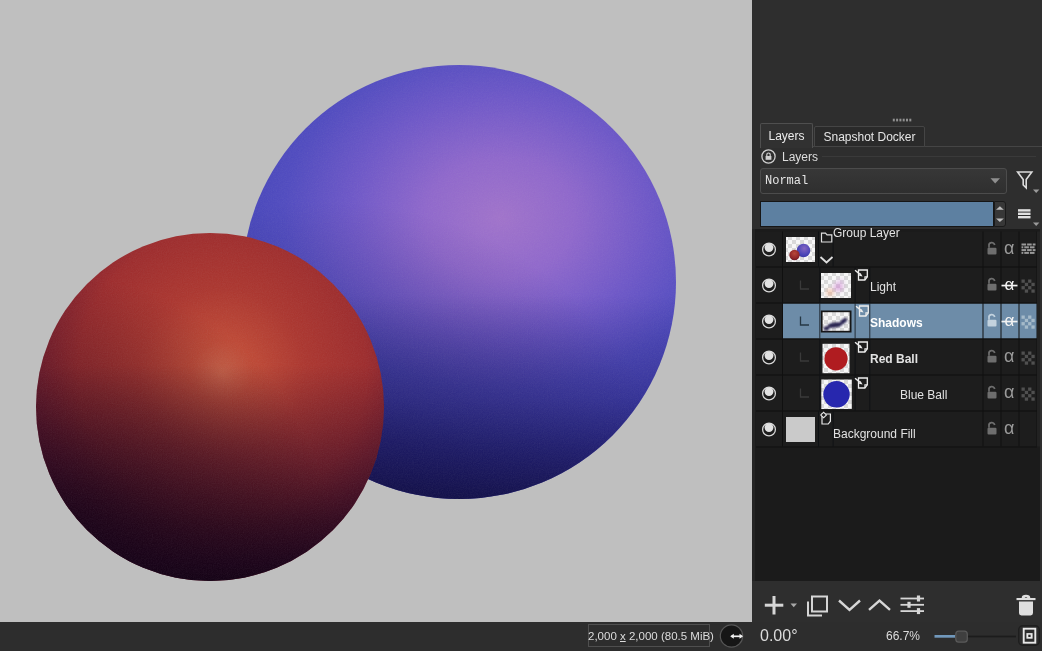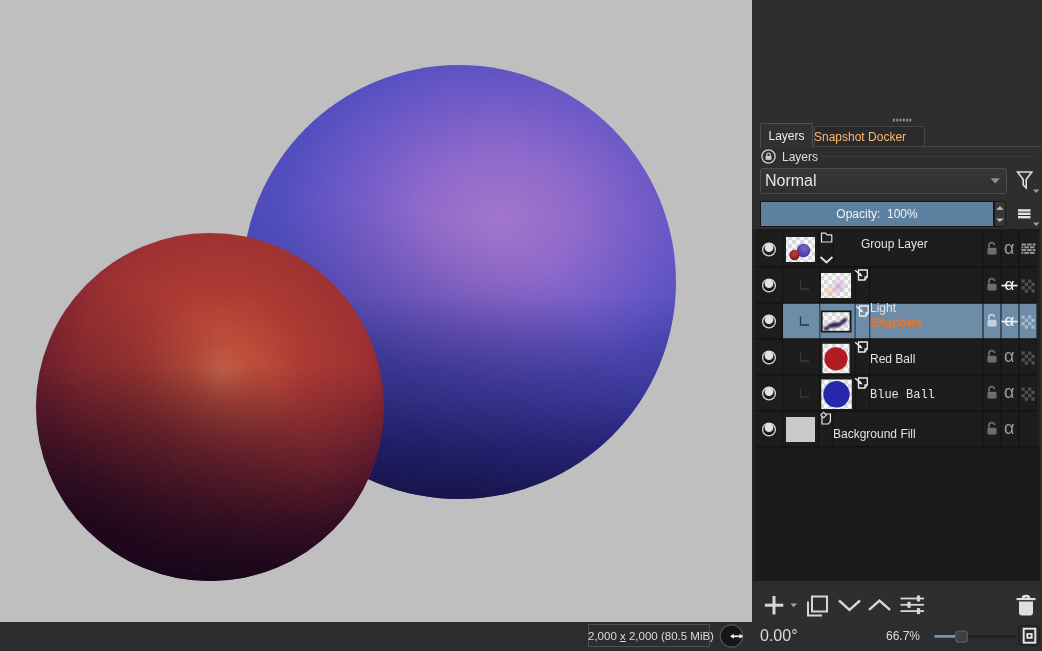--- a/index.html
+++ b/index.html
@@ -78,30 +78,29 @@
       <rect x="0" y="0" width="752" height="622" clip-path="url(#balls)" filter="url(#noise)" opacity="0.15"></rect>
     </svg>
   </div>
 
   <div class="abs" style="left:752px;top:0;width:290px;height:622px;background:#2e2e2e;"></div>
 
   <div class="abs" style="left:813px;top:146px;width:229px;height:1px;background:#454545;"></div>
   <div class="abs" style="left:814px;top:126px;width:111px;height:21px;background:#2a2a2a;border:1px solid #454545;border-radius:2px 2px 0 0;"></div>
   <div class="abs" style="left:760px;top:123px;width:53px;height:25px;background:#313131;border:1px solid #4f4f4f;border-bottom:none;border-radius:2px 2px 0 0;"></div>
   <div class="txt" style="left:760px;top:128px;width:53px;text-align:center;font-size:12px;color:#ececec;">Layers</div>
-  <div class="txt" style="left:814px;top:129px;width:111px;font-size:12px;color:#fdba74;">Snapshot Docker</div>
+  <div class="txt" style="left:814px;top:129px;width:111px;text-align:center;font-size:12px;color:#e5e5e5;">Snapshot Docker</div>
 
   <div class="txt" style="left:782px;top:149px;font-size:12px;color:#dedede;">Layers</div>
   <div class="abs" style="left:822px;top:156px;width:214px;height:1px;background:#3a3a3a;"></div>
 
   <div class="abs" style="left:760px;top:168px;width:247px;height:26px;background:linear-gradient(#373737,#2f2f2f);border:1px solid #4c4c4c;border-radius:3px;"></div>
-  <div class="txt" style="left:765px;top:173px;font-size:16px;color:#e6e6e6;">Normal</div>
+  <div class="txt" style="left:765px;top:173px;font-size:12px;color:#e6e6e6;font-family:Liberation Mono, monospace;">Normal</div>
 
   <div class="abs" style="left:760px;top:201px;width:234px;height:26px;background:#5d80a1;border:1px solid #161616;"></div>
-  <div class="txt" style="left:760px;top:206px;width:234px;text-align:center;font-size:12px;color:#f2f2f2;">Opacity:&nbsp; 100%</div>
   <div class="abs" style="left:993.5px;top:201px;width:12.5px;height:26px;background:#373737;border:1px solid #1a1a1a;border-radius:0 3px 3px 0;"></div>
 
   <div class="abs" style="left:752px;top:229px;width:288px;height:352px;background:#1b1b1b;border-left:3px solid #242424;"></div>
 
   <div id="rows"></div>
 
   <div class="abs" style="left:0;top:622px;width:1042px;height:29px;background:#2d2d2d;"></div>
   <div class="abs" style="left:588px;top:624px;width:122px;height:23px;border:1px solid #4f4f4f;"></div>
   <div class="txt" style="left:588px;top:628px;width:122px;text-align:center;font-size:11.5px;color:#dcdcdc;">2,000 <span style="text-decoration:underline">x</span> 2,000 (80.5 MiB)</div>
   <div class="txt" style="left:760px;top:628px;font-size:16px;color:#dcdcdc;">0.00°</div>
@@ -384,20 +383,20 @@
     </g>
     <g font-family="Liberation Sans, sans-serif" font-size="17" fill="#f2f2f2">
       <text x="1004.5" y="290">α</text>
       <text x="1004.5" y="326">α</text>
     </g>
     <rect x="1001.5" y="284.7" width="16" height="1.7" fill="#f2f2f2"></rect>
     <rect x="1001.5" y="320.7" width="16" height="1.7" fill="#f2f2f2"></rect>
     <rect x="1037" y="231.5" width="3" height="215" fill="#222222"></rect>
   </svg>
 
-  <div class="txt" style="left:833px;top:236px;margin-left:28px;">Group Layer</div>
-  <div class="txt" style="left:870px;top:279px;margin-top:21px;">Light</div>
-  <div class="txt" style="left:870px;top:315px;font-weight:bold;color:#f97316;">Shadows</div>
-  <div class="txt" style="left:870px;top:351px;">Red Ball</div>
-  <div class="txt" style="left:870px;top:387px;font-family:Liberation Mono, monospace;">Blue Ball</div>
+  <div class="txt" style="left:833px;top:225px;">Group Layer</div>
+  <div class="txt" style="left:870px;top:279px;">Light</div>
+  <div class="txt" style="left:870px;top:315px;font-weight:bold;color:#ffffff;">Shadows</div>
+  <div class="txt" style="left:870px;top:351px;font-weight:bold;">Red Ball</div>
+  <div class="txt" style="left:900px;top:387px;">Blue Ball</div>
   <div class="txt" style="left:833px;top:426px;">Background Fill</div>
 
 </div>
 
 </body></html>

